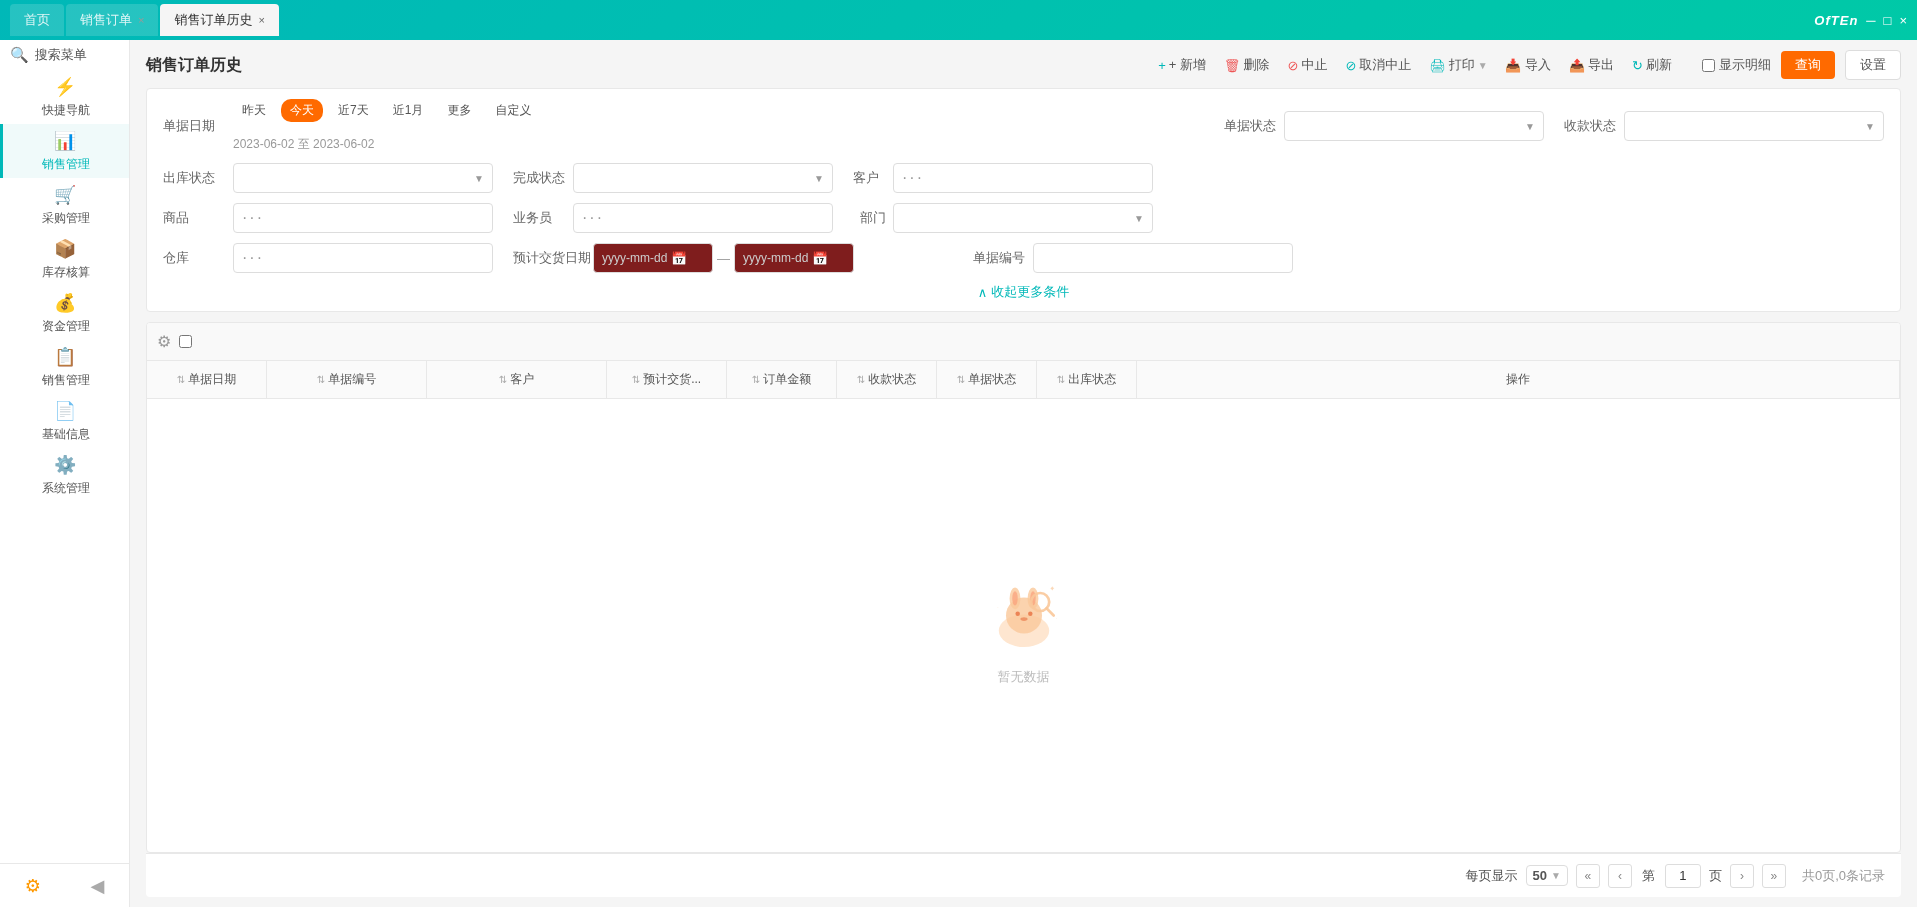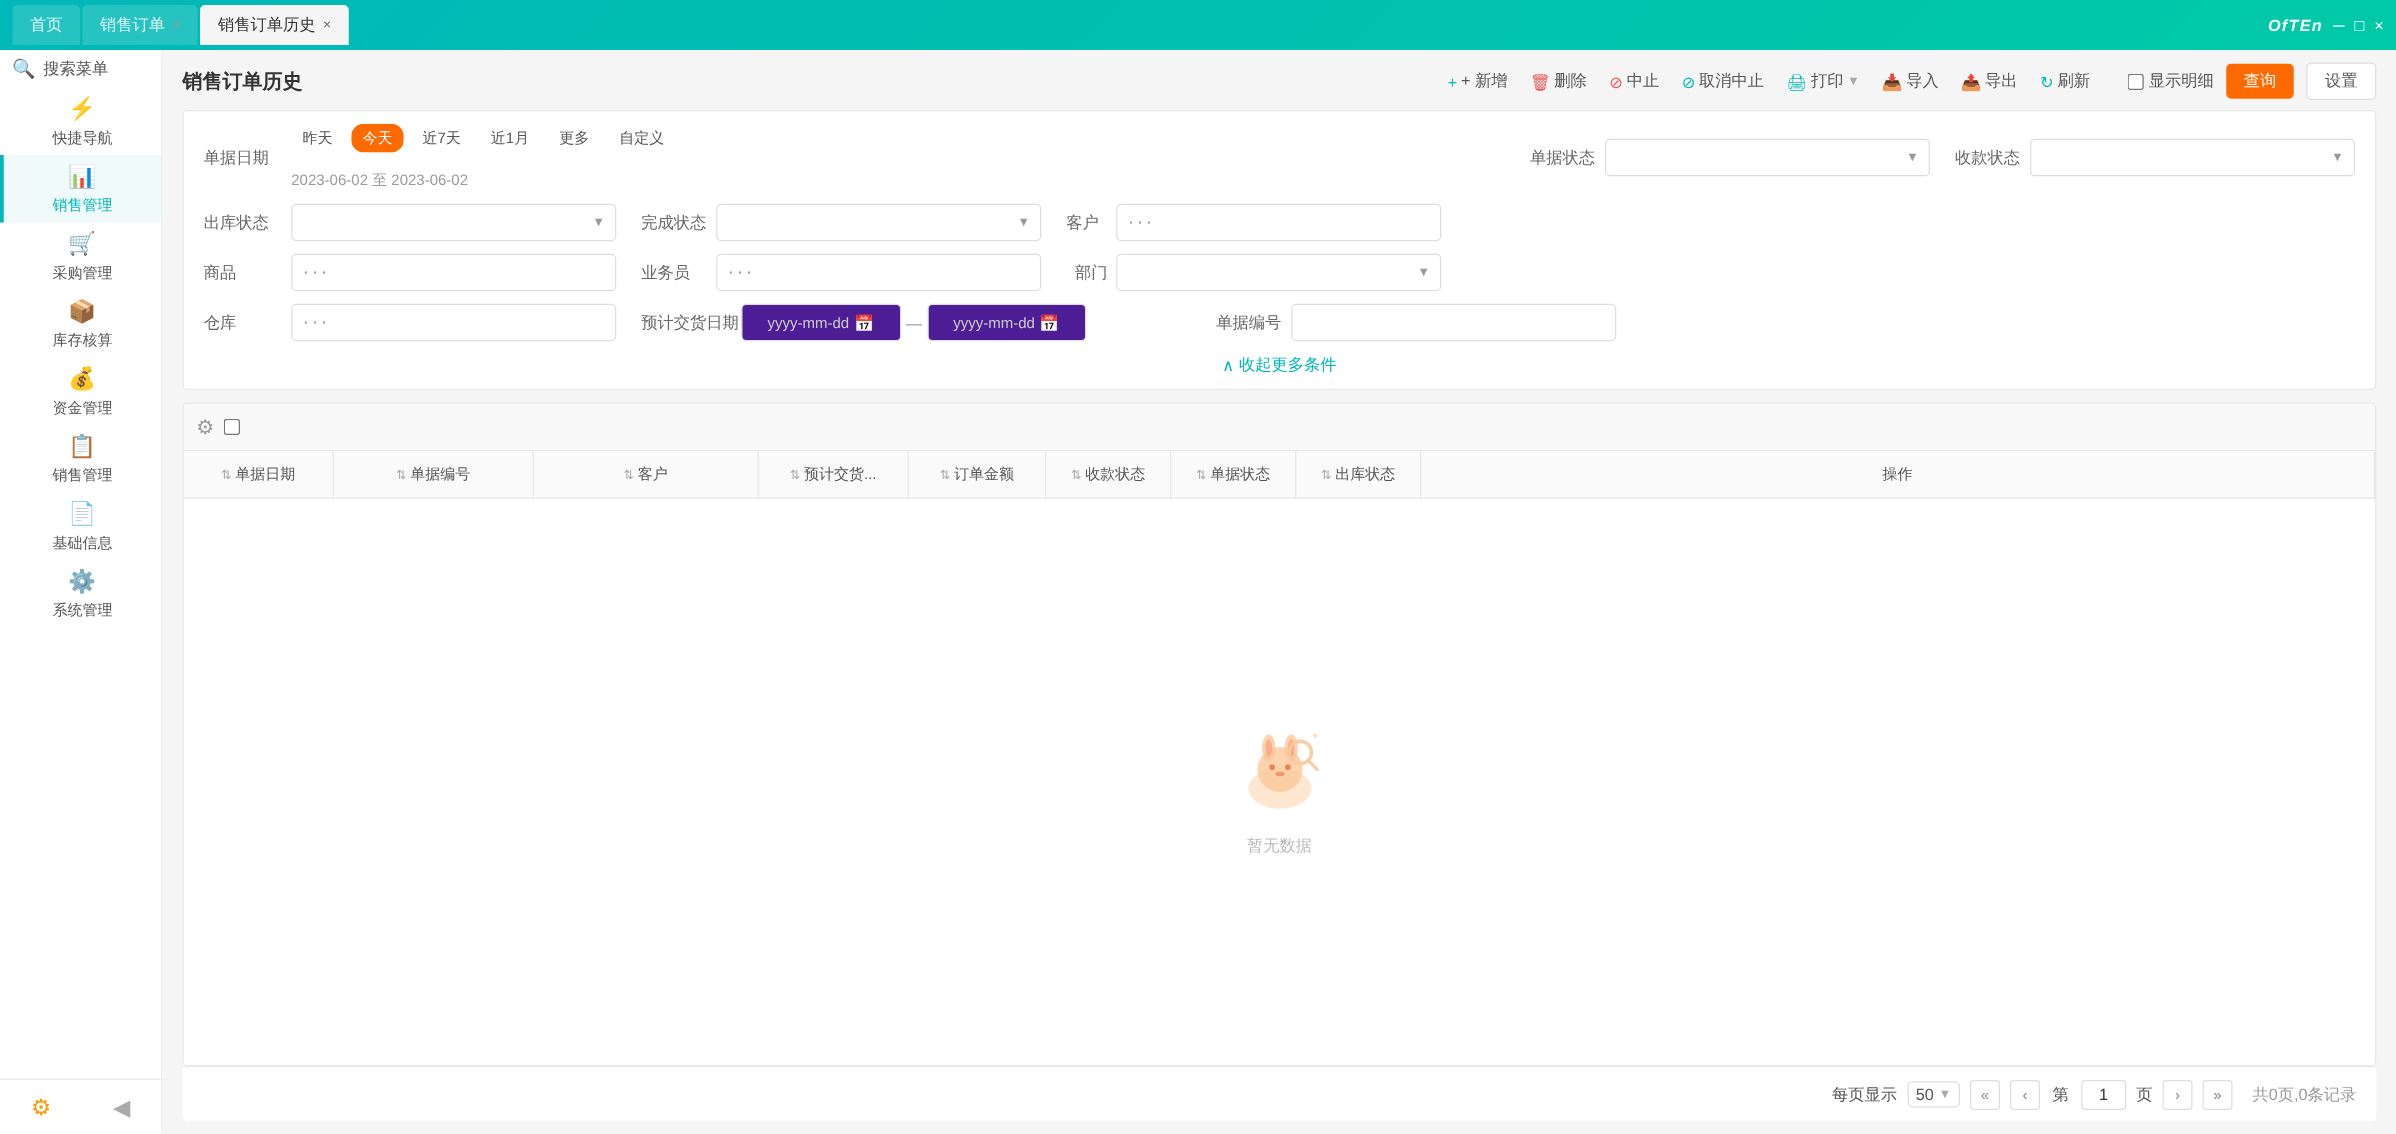--- a/index.html
+++ b/index.html
@@ -230,22 +230,22 @@
       flex: 1;
       max-width: 360px;
     }
     .date-picker-input {
       display: flex;
       align-items: center;
       gap: 4px;
       border: 1px solid #ddd;
       border-radius: 4px;
       height: 30px;
-      padding: 0 20px;
-      background: #4c1d95;
+      padding: 0 8px;
+      background: #7f1d1d;
       min-width: 120px;
       cursor: pointer;
     }
     .date-picker-input .calendar-icon { color: #aaa; font-size: 13px; }
     .collapse-btn {
       display: flex;
       align-items: center;
       gap: 4px;
       color: #00b8b8;
       font-size: 13px;
@@ -345,20 +345,21 @@
       border-radius: 0 0 4px 4px;
     }
     .page-size-select {
       display: flex;
       align-items: center;
       border: 1px solid #ddd;
       border-radius: 4px;
       padding: 2px 6px;
       gap: 4px;
       cursor: pointer;
+      font-weight: bold;
     }
     .page-nav-btn {
       display: flex;
       align-items: center;
       justify-content: center;
       width: 24px;
       height: 24px;
       border: 1px solid #ddd;
       border-radius: 3px;
       cursor: pointer;

